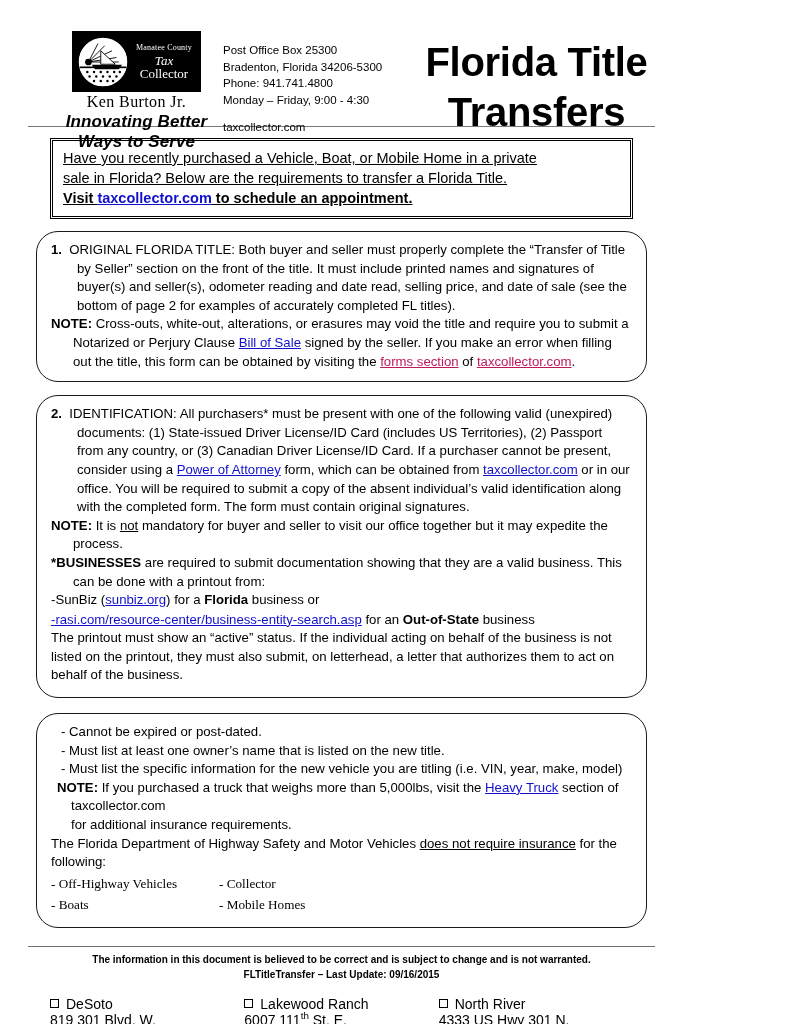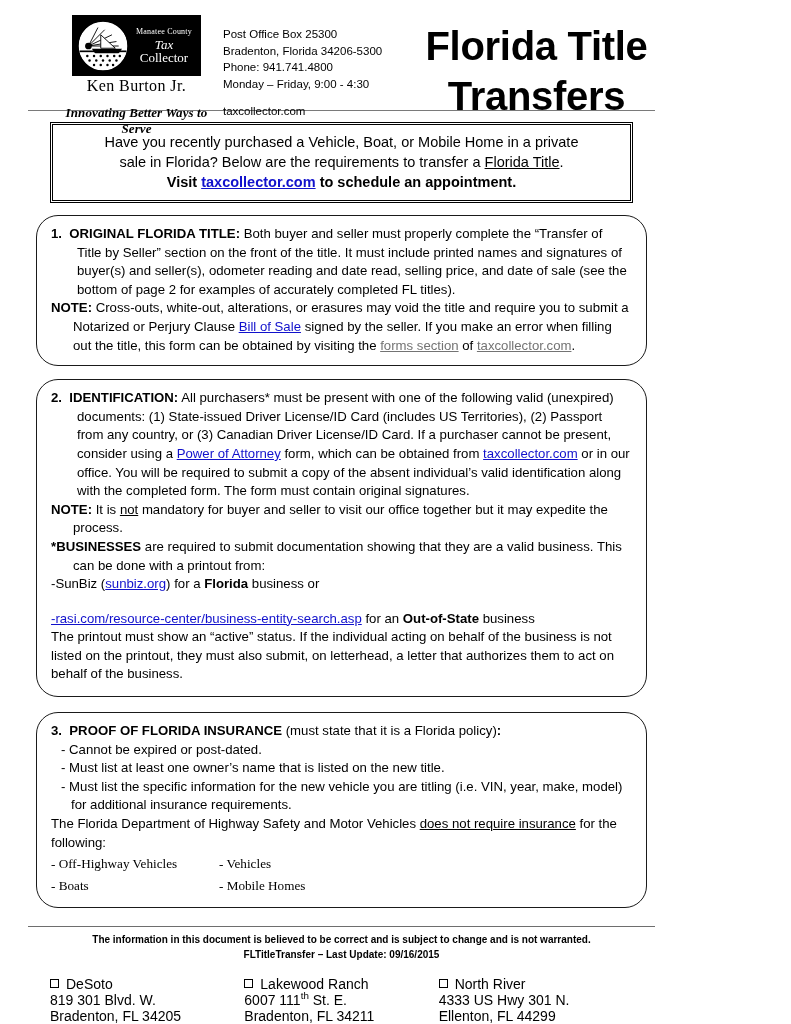--- a/index.html
+++ b/index.html
@@ -12,21 +12,21 @@
     height: 1024px;
     font-family: "Liberation Sans", sans-serif;
     color: #000000;
     position: relative;
     overflow: hidden;
   }
   .page {
     width: 683px;
     height: 1024px;
     box-sizing: border-box;
-    padding: 0 28px;
+    padding: 16px 28px;
     position: relative;
   }
 
   
   .header {
     display: flex;
     align-items: flex-start;
     padding-top: 12px;
     height: 108px;
     box-sizing: border-box;
@@ -76,26 +76,26 @@
     font-size: 13px;
     display: block;
   }
   .logo-name {
     font-family: "Liberation Serif", serif;
     font-size: 16px;
     letter-spacing: .4px;
     margin-top: 1px;
   }
   .logo-tagline {
-    font-family: Liberation Serif, serif;
+    font-family: Liberation Sans, sans-serif;
     font-style: italic;
     font-weight: bold;
-    font-size: 13px;
+    font-size: 17px;
     letter-spacing: .1px;
-    margin-top: 10px;
+    margin-top: 1px;
   }
   .addr-block {
     flex: 0 0 195px;
     width: 195px;
     font-size: 11.5px;
     line-height: 16.5px;
     padding-top: 14px;
     box-sizing: border-box;
   }
   .addr-block .addr-web { margin-top: 11px; }
@@ -111,23 +111,23 @@
   .hrule {
     border-top: 1px solid #7a7a7a;
     margin: 2px 0 0 0;
   }
 
   
   .notice {
     margin: 11px 22px 0 22px;
     border: 3px double #000;
     padding: 7px 10px 8px 10px;
-    text-align: center;
     font-size: 14.5px;
     line-height: 20px;
+    text-decoration: underline;
   }
   .notice .line3 { font-weight: bold; }
 
   
   .sec {
     border: 1.4px solid #1a1a1a;
     border-radius: 22px;
     margin: 12px 8px 0 8px;
     padding: 9px 16px 10px 14px;
     font-size: 13.2px;
@@ -139,28 +139,28 @@
   .sec p { margin: 0; }
   .hang {
     padding-left: 26px;
     text-indent: -26px;
   }
   .hang2 {
     padding-left: 22px;
     text-indent: -22px;
   }
   .num { font-weight: bold; }
-  .lead { font-weight: bold; }
+  .lead { font-weight: normal; }
   b, .b { font-weight: bold; }
   u, .u { text-decoration: underline; }
   .link {
     color: #1111cc;
     text-decoration: underline;
   }
-  .blk-link { color: #737373; text-decoration: underline; }
+  .blk-link { color: #be185d; text-decoration: underline; }
   .note-blk { margin-top: 6px; }
   .indent-sub {
     margin-left: 50px;
     margin-top: 6px;
   }
   .tight { margin-top: 1px; }
   .para-gap { margin-top: 8px; }
   .bullets { margin-top: 1px; }
   .ins-line { margin-top: 0px; padding-left: 10px; }
 
@@ -299,40 +299,40 @@
     </p>
     <p class="hang2">
       <span class="b">NOTE:</span><span>  It is </span><span class="u">not</span><span> mandatory for buyer and seller to visit our office together but it may expedite the process.</span>
     </p>
     <p class="hang2 tight">
       <span class="b">*BUSINESSES</span><span> are required to submit documentation showing that they are a valid business.  This   can be done with a printout from:</span>
     </p>
     <p class="indent-sub">
       <span>-SunBiz (</span><a class="link" href="#">sunbiz.org</a><span>) for a </span><span class="b">Florida</span><span> business or</span>
     </p>
-    <p class="indent-sub tight" style="margin-top:16px;">
+    <p class="indent-sub tight" style="margin-top:1px;">
       <a class="link" href="#">-rasi.com/resource-center/business-entity-search.asp</a><span> for an </span><span class="b">Out-of-State</span><span> business</span>
     </p>
     <p class="para-gap">  The printout must show an “active” status.  If the individual acting on behalf of the business is not listed on the printout, they must also submit, on letterhead, a letter that authorizes them to act on behalf of the business.</p>
   </div>
 
   <div class="sec" id="sec3">
-    <p class="hang">
-      <span class="num">3.</span>&nbsp;&nbsp;<span class="lead">PROOF OF FLORIDA INSURANCE</span><span> (must state that it is a Florida policy)</span><span class="b">:</span>
-    </p>
     <p class="ins-line">- Cannot be expired or post-dated.</p>
     <p class="ins-line">- Must list at least one owner’s name that is listed on the new title.</p>
     <p class="ins-line">- Must list the specific information for the new vehicle you are titling (i.e. VIN, year, make, model)</p>
+    <p class="hang2" style="padding-left:20px;text-indent:-14px;">
+      <span class="b">NOTE:</span><span> If you purchased a truck that weighs more than 5,000lbs, visit the </span><a class="link" href="#">Heavy Truck</a><span> section of taxcollector.com</span>
+    </p>
     <p style="padding-left:20px;">for additional insurance requirements.</p>
     <p class="para-gap">
       <span>The Florida Department of Highway Safety and Motor Vehicles </span><span class="u">does not require insurance</span><span> for the following:</span>
     </p>
     <div class="cols bullets">
       <div class="c1">-  Off-Highway Vehicles</div>
-      <div class="c2">-    Vehicles</div>
+      <div class="c2">-    Collector</div>
     </div>
     <div class="cols">
       <div class="c1">-  Boats</div>
       <div class="c2">-    Mobile Homes</div>
       <div class="c3"></div>
     </div>
   </div>
 
   <div class="footer-rule"></div>
   <div class="footer-note">

